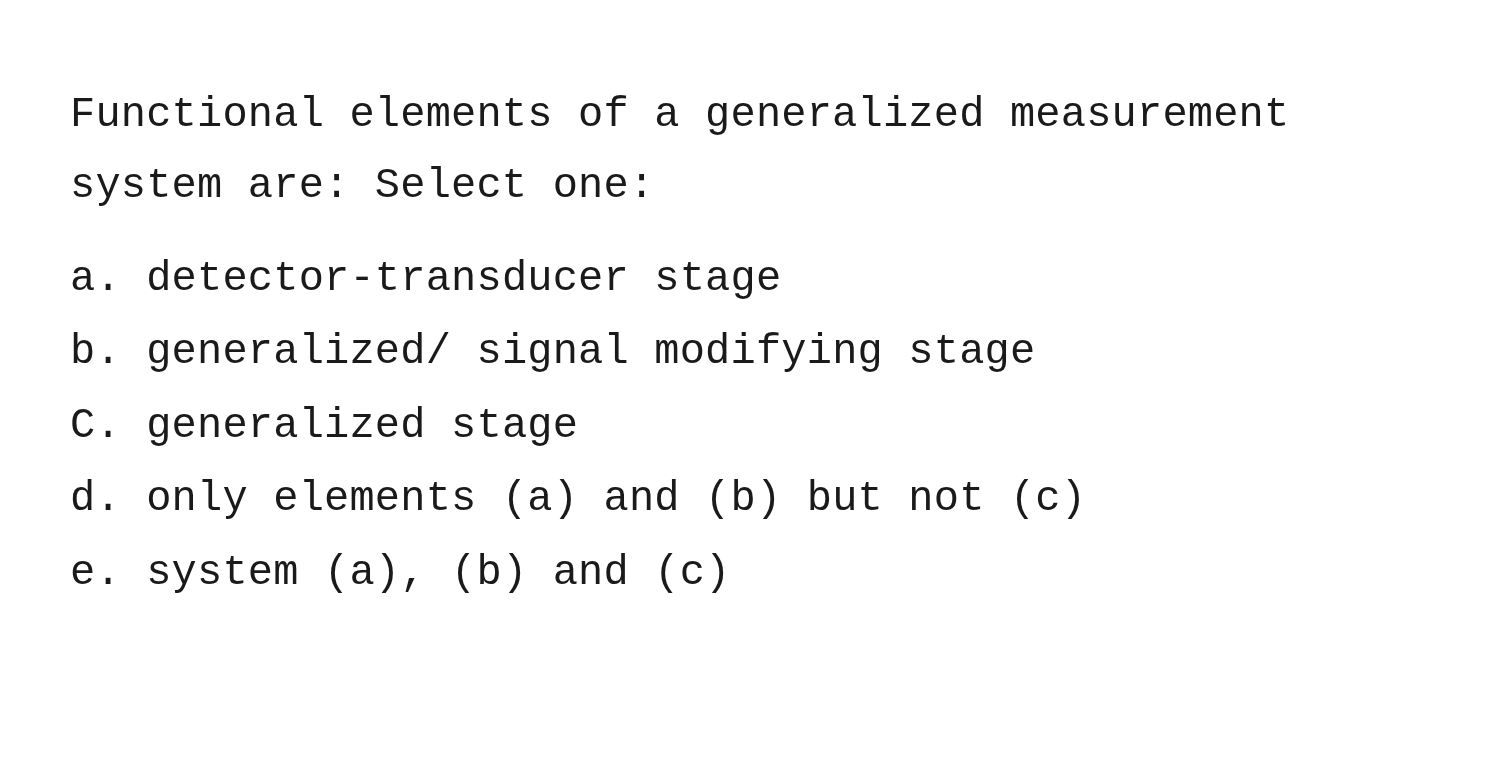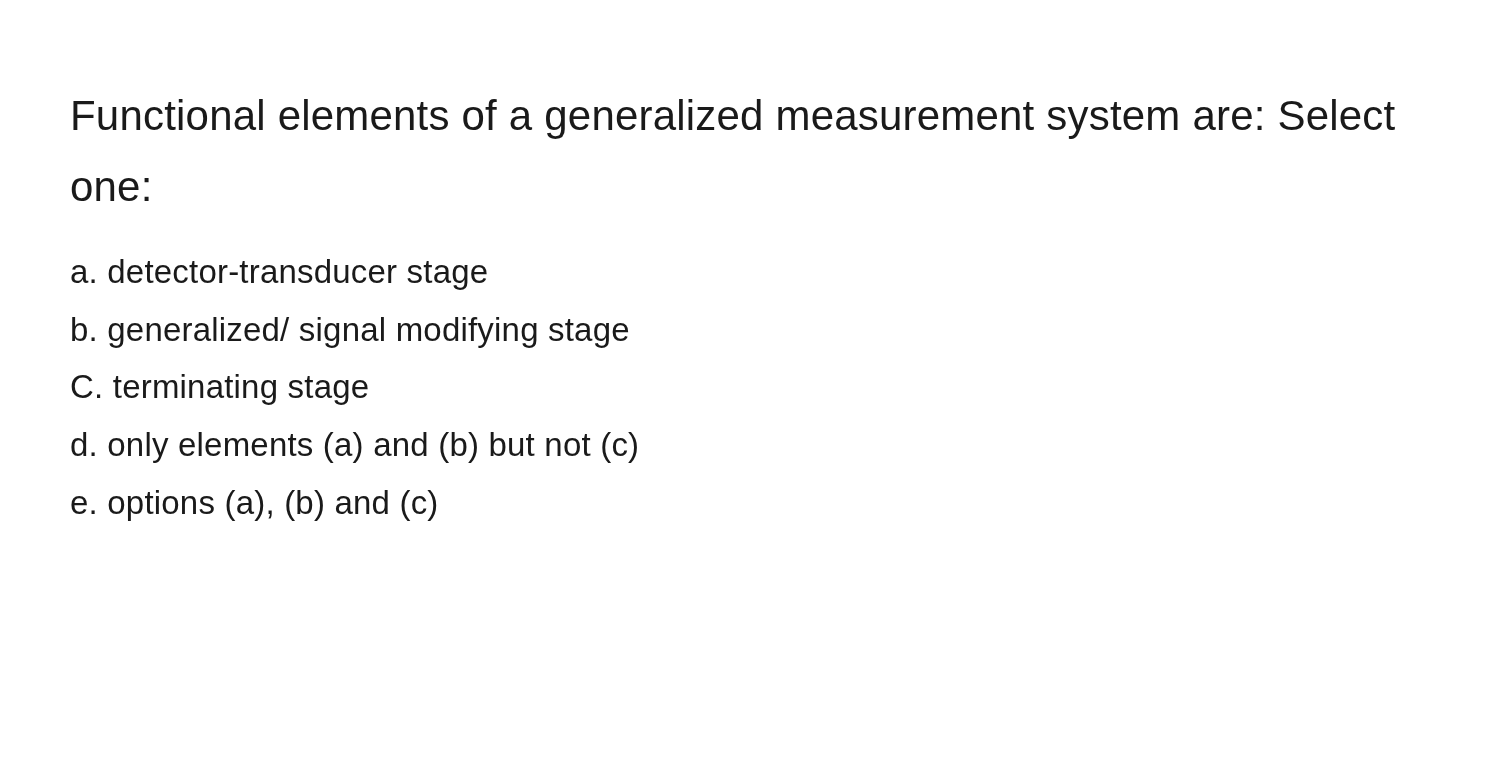--- a/index.html
+++ b/index.html
@@ -1,35 +1,36 @@
 <!DOCTYPE html>
 <html><head>
   <meta charset="utf-8">
   <style>
     * {
       margin: 0;
       padding: 0;
       box-sizing: border-box;
+      font-family: Liberation Mono, monospace;
     }
     body {
       width: 1500px;
       height: 776px;
       background: #ffffff;
       font-family: -apple-system, BlinkMacSystemFont, 'Segoe UI', Helvetica, Arial, sans-serif;
       padding: 80px 70px 0 70px;
       color: #1a1a1a;
     }
     .question-text {
       font-size: 42px;
       line-height: 1.7;
       margin-bottom: 20px;
       letter-spacing: 0.2px;
     }
     .option {
-      font-size: 33px;
+      font-size: 42px;
       line-height: 1.75;
       letter-spacing: 0.2px;
     }
     .option-label {
       display: inline;
     }
     .option-text {
       display: inline;
     }
   </style>
@@ -43,24 +44,24 @@
   <span class="option-text">detector-transducer stage </span>
 </div>
 
 <div class="option">
   <span class="option-label">b. </span>
   <span class="option-text">generalized/ signal modifying stage </span>
 </div>
 
 <div class="option">
   <span class="option-label">C. </span>
-  <span class="option-text">terminating stage </span>
+  <span class="option-text">generalized stage </span>
 </div>
 
 <div class="option">
   <span class="option-label">d. </span>
   <span class="option-text">only elements (a) and (b) but not (c) </span>
 </div>
 
 <div class="option">
   <span class="option-label">e. </span>
-  <span class="option-text">options (a), (b) and (c) </span>
+  <span class="option-text">system (a), (b) and (c) </span>
 </div>
 
 </body></html>

